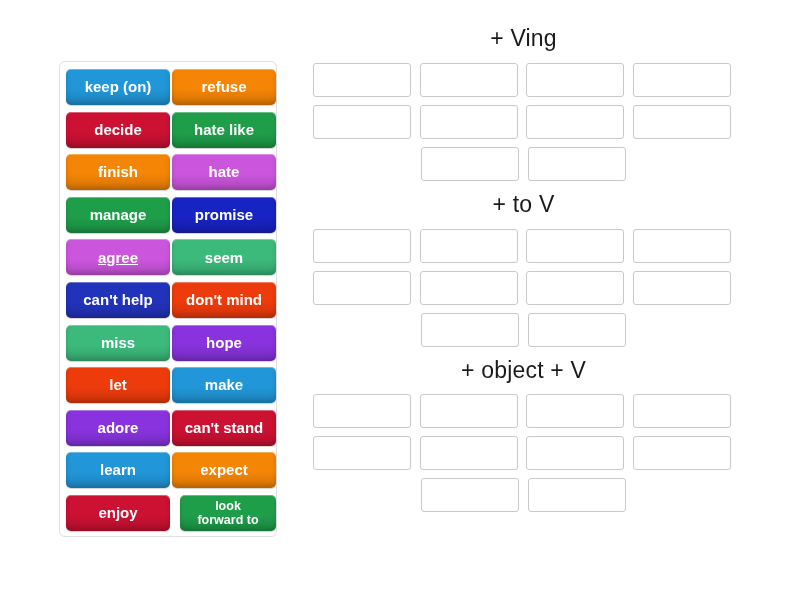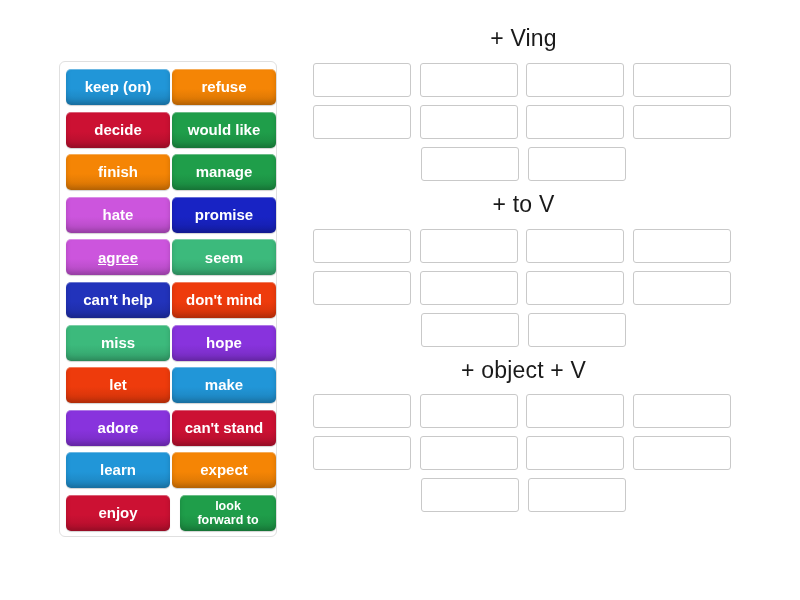--- a/index.html
+++ b/index.html
@@ -97,24 +97,24 @@
   }
 </style>
 </head>
 <body>
 
 <div id="tile-tray">
   <div id="tile-grid">
       <div class="tile" style="background: linear-gradient(rgb(33, 150, 216) 0%, rgb(33, 150, 216) 55%, rgba(0, 0, 0, 0.14) 100%), rgb(33, 150, 216); background-blend-mode: normal;">keep (on)</div>
       <div class="tile" style="background: linear-gradient(rgb(245, 133, 5) 0%, rgb(245, 133, 5) 55%, rgba(0, 0, 0, 0.14) 100%), rgb(245, 133, 5); background-blend-mode: normal;">refuse</div>
       <div class="tile" style="background: linear-gradient(rgb(204, 17, 51) 0%, rgb(204, 17, 51) 55%, rgba(0, 0, 0, 0.14) 100%), rgb(204, 17, 51); background-blend-mode: normal;">decide</div>
-      <div class="tile" style="background: linear-gradient(rgb(31, 158, 74) 0%, rgb(31, 158, 74) 55%, rgba(0, 0, 0, 0.14) 100%), rgb(31, 158, 74); background-blend-mode: normal;">would like</div>
+      <div class="tile" style="background: linear-gradient(rgb(31, 158, 74) 0%, rgb(31, 158, 74) 55%, rgba(0, 0, 0, 0.14) 100%), rgb(31, 158, 74); background-blend-mode: normal;">hate like</div>
       <div class="tile" style="background: linear-gradient(rgb(245, 133, 5) 0%, rgb(245, 133, 5) 55%, rgba(0, 0, 0, 0.14) 100%), rgb(245, 133, 5); background-blend-mode: normal;">finish</div>
+      <div class="tile" style="background: linear-gradient(rgb(204, 85, 221) 0%, rgb(204, 85, 221) 55%, rgba(0, 0, 0, 0.14) 100%), rgb(204, 85, 221); background-blend-mode: normal;">hate</div>
       <div class="tile" style="background: linear-gradient(rgb(31, 158, 74) 0%, rgb(31, 158, 74) 55%, rgba(0, 0, 0, 0.14) 100%), rgb(31, 158, 74); background-blend-mode: normal;">manage</div>
-      <div class="tile" style="background: linear-gradient(rgb(204, 85, 221) 0%, rgb(204, 85, 221) 55%, rgba(0, 0, 0, 0.14) 100%), rgb(204, 85, 221); background-blend-mode: normal;">hate</div>
       <div class="tile" style="background: linear-gradient(rgb(24, 35, 196) 0%, rgb(24, 35, 196) 55%, rgba(0, 0, 0, 0.14) 100%), rgb(24, 35, 196); background-blend-mode: normal;">promise</div>
       <div class="tile" style="background: linear-gradient(rgb(204, 85, 221) 0%, rgb(204, 85, 221) 55%, rgba(0, 0, 0, 0.14) 100%), rgb(204, 85, 221); background-blend-mode: normal; text-decoration: underline;">agree</div>
       <div class="tile" style="background: linear-gradient(rgb(60, 186, 124) 0%, rgb(60, 186, 124) 55%, rgba(0, 0, 0, 0.14) 100%), rgb(60, 186, 124); background-blend-mode: normal;">seem</div>
       <div class="tile" style="background: linear-gradient(rgb(34, 51, 187) 0%, rgb(34, 51, 187) 55%, rgba(0, 0, 0, 0.14) 100%), rgb(34, 51, 187); background-blend-mode: normal; text-align: right;">can't help</div>
       <div class="tile" style="background: linear-gradient(rgb(238, 59, 12) 0%, rgb(238, 59, 12) 55%, rgba(0, 0, 0, 0.14) 100%), rgb(238, 59, 12); background-blend-mode: normal;">don't mind</div>
       <div class="tile" style="background: linear-gradient(rgb(60, 186, 124) 0%, rgb(60, 186, 124) 55%, rgba(0, 0, 0, 0.14) 100%), rgb(60, 186, 124); background-blend-mode: normal;">miss</div>
       <div class="tile" style="background: linear-gradient(rgb(136, 51, 221) 0%, rgb(136, 51, 221) 55%, rgba(0, 0, 0, 0.14) 100%), rgb(136, 51, 221); background-blend-mode: normal;">hope</div>
       <div class="tile" style="background: linear-gradient(rgb(238, 59, 12) 0%, rgb(238, 59, 12) 55%, rgba(0, 0, 0, 0.14) 100%), rgb(238, 59, 12); background-blend-mode: normal;">let</div>
       <div class="tile" style="background: linear-gradient(rgb(33, 150, 216) 0%, rgb(33, 150, 216) 55%, rgba(0, 0, 0, 0.14) 100%), rgb(33, 150, 216); background-blend-mode: normal;">make</div>
       <div class="tile" style="background: linear-gradient(rgb(136, 51, 221) 0%, rgb(136, 51, 221) 55%, rgba(0, 0, 0, 0.14) 100%), rgb(136, 51, 221); background-blend-mode: normal;">adore</div>

